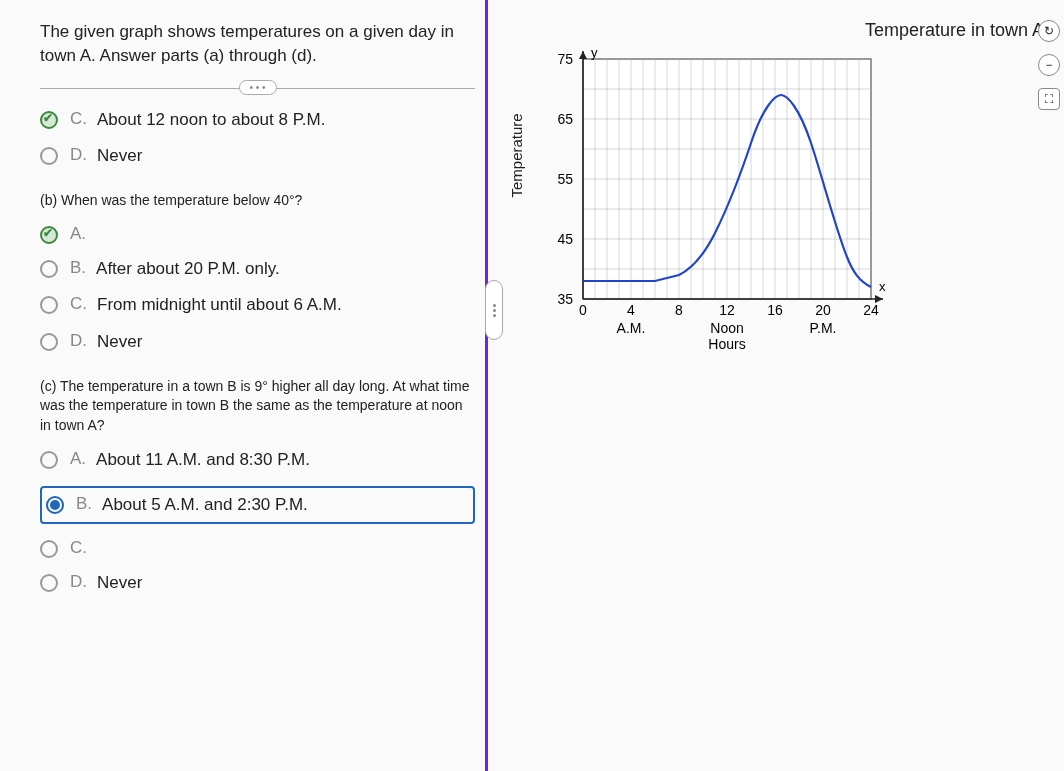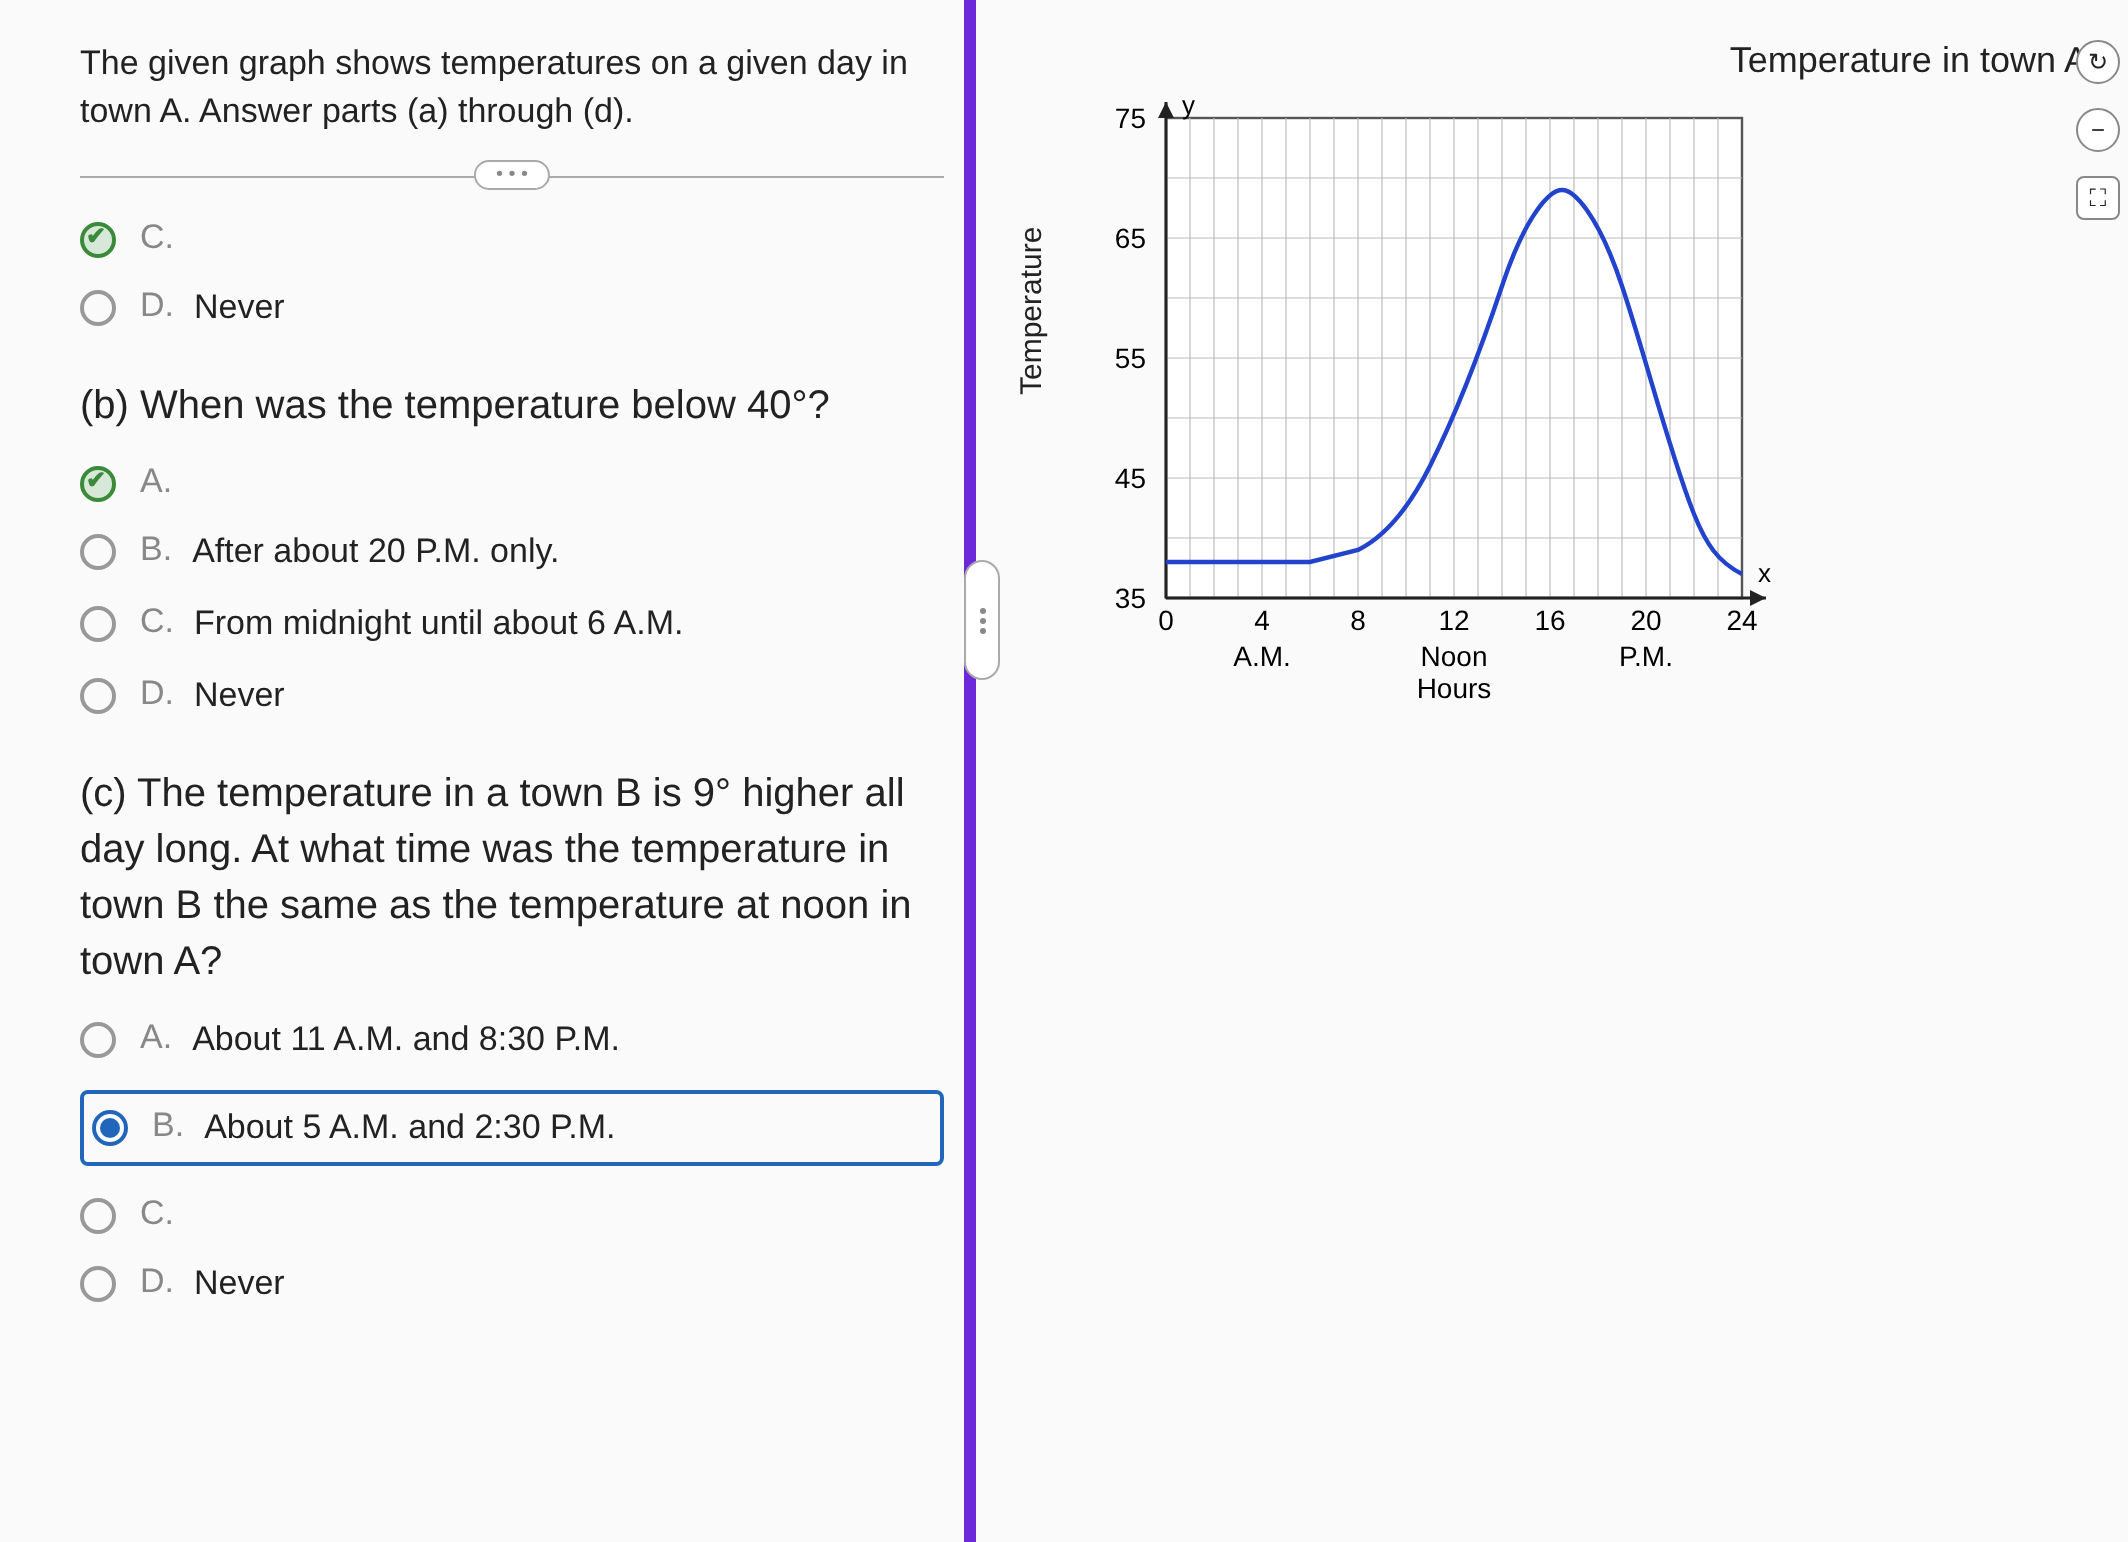--- a/index.html
+++ b/index.html
@@ -1,31 +1,31 @@
 <!DOCTYPE html>
 <html><head>
 <meta charset="utf-8">
 <style>
 *{box-sizing:border-box;margin:0;padding:0}
 body{font-family:Arial,sans-serif;background:#fafafa;color:#222;width:1064px;height:771px;position:relative}
 .main{display:flex;height:100%}
-.left{width:488px;padding:20px 10px 20px 40px;border-right:6px solid #6d28d9;position:relative}
+.left{width:488px;padding:20px 10px 20px 40px;border-right:3px solid #6d28d9;position:relative}
 .right{flex:1;padding:10px 20px;position:relative}
 .intro{font-size:17px;line-height:1.4;margin-bottom:20px}
 .sep{height:1px;background:linear-gradient(to right,#aaa 0,#aaa 100%);margin:20px 0;position:relative}
 .sep-btn{position:absolute;left:50%;top:-8px;transform:translateX(-50%);background:#fff;border:1px solid #aaa;border-radius:10px;padding:1px 10px;font-size:10px;color:#888}
 .opt{display:flex;align-items:flex-start;margin:14px 0;font-size:17px}
 .rad{width:18px;height:18px;border:2px solid #999;border-radius:50%;margin-right:12px;flex-shrink:0;position:relative;margin-top:2px}
 .rad.checked-green{border-color:#3a8a3a;background:#d8e8d8}
 .rad.checked-green::after{content:'✔';color:#3a8a3a;font-size:12px;position:absolute;top:-2px;left:1px;font-weight:bold}
 .rad.checked-blue{border-color:#2266bb}
 .rad.checked-blue::after{content:'';position:absolute;width:10px;height:10px;background:#2266bb;border-radius:50%;top:2px;left:2px}
 .oletter{color:#888;font-weight:normal;margin-right:10px}
 .opt-text{flex:1;line-height:1.3}
-.q{font-size:20px;margin:24px 0 12px;line-height:1.4}
+.q{font-size:14px;margin:24px 0 12px;line-height:1.4}
 .highlight{border:2px solid #2266bb;border-radius:4px;padding:6px 4px;margin:6px 0}
 .highlight .opt{margin:0}
 .chart-title{text-align:right;font-size:18px;margin:10px 0 8px 60px}
 .chart-wrap{position:relative;width:380px;height:340px;margin-left:20px}
 svg{position:absolute;top:0;left:0}
 .ylabel{position:absolute;left:-12px;top:140px;transform:rotate(-90deg);transform-origin:left center;font-size:15px}
 .drag{position:absolute;right:-18px;top:280px;width:18px;height:60px;border:1px solid #aaa;border-radius:9px;background:#fff;display:flex;flex-direction:column;align-items:center;justify-content:center;gap:2px}
 .drag span{width:3px;height:3px;background:#888;border-radius:50%}
 .side-icons{position:absolute;right:4px;top:20px;display:flex;flex-direction:column;gap:12px}
 .sicon{width:22px;height:22px;border:1px solid #888;border-radius:50%;display:flex;align-items:center;justify-content:center;font-size:12px;background:#fff}
@@ -37,20 +37,21 @@
 <div class="main">
   <div class="left">
     <p class="intro">The given graph shows temperatures on a given day in town A. Answer parts (a) through (d).</p>
     <div class="sep">
       <div class="sep-btn">• • •</div>
     </div>
 
     <div class="opt">
       <div class="rad checked-green"></div>
       <span class="oletter">C.</span>
+      <span class="opt-text">About 12 noon to about 8 P.M.</span>
     </div>
     <div class="opt">
       <div class="rad"></div>
       <span class="oletter">D.</span>
       <span class="opt-text">Never</span>
     </div>
 
     <p class="q">(b) When was the temperature below 40°?</p>
 
     <div class="opt">

